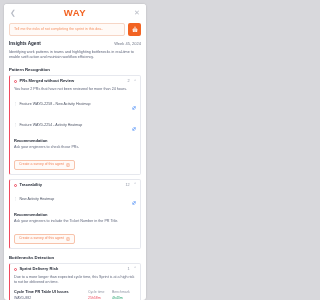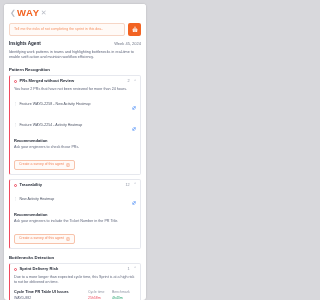--- a/index.html
+++ b/index.html
@@ -24,21 +24,21 @@
     flex-direction: column;
     box-shadow: 0 0 2px rgba(0,0,0,0.18);
   }
 
   
   .hdr {
     height: 17px;
     flex: 0 0 17px;
     display: flex;
     align-items: center;
-    justify-content: flex-start;
+    justify-content: space-between;
     padding: 0 5px;
     background: #ffffff;
   }
   .hdr-back, .hdr-close {
     font-size: 7px;
     color: #b8bcc6;
     line-height: 1;
     cursor: pointer;
     width: 8px;
     text-align: center;

